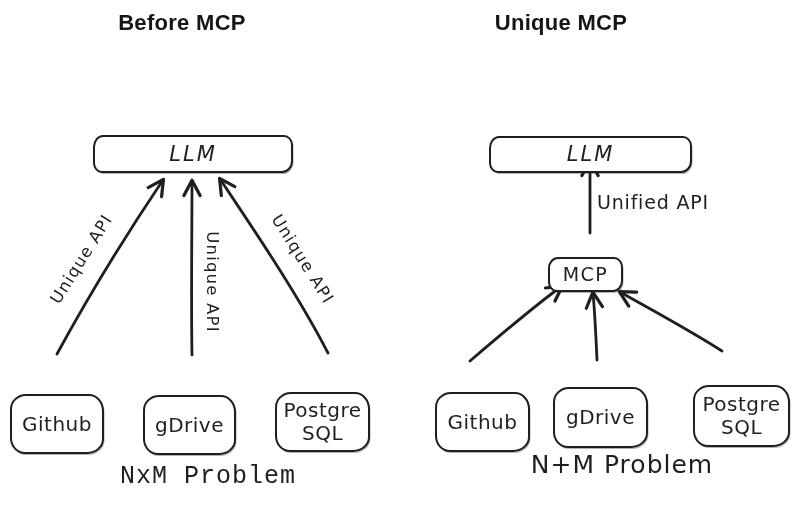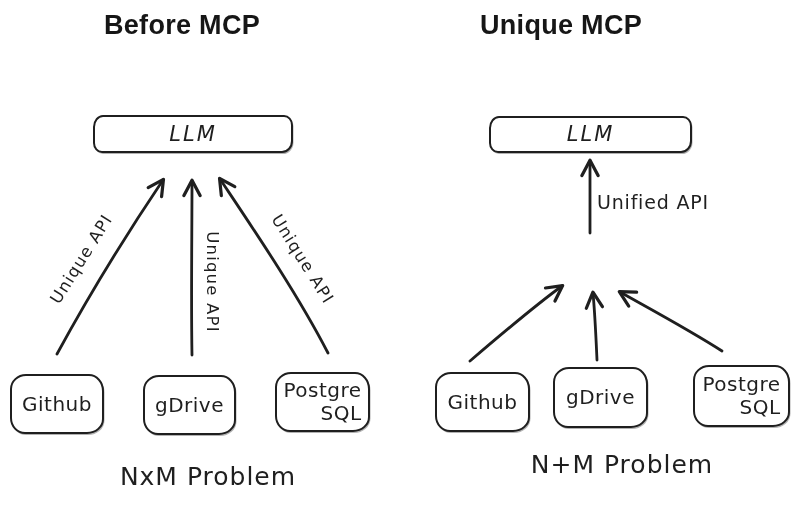--- a/index.html
+++ b/index.html
@@ -29,38 +29,39 @@
     font-family: "DejaVu Sans", sans-serif;
     fill: var(--ink);
     font-size: 16.5px;
     letter-spacing: 1.2px;
   }
   .svg-label.big { font-size: 19px; letter-spacing: 0.8px; }
   .title {
     position: absolute;
     top: 10px;
     font-family: "Liberation Sans", sans-serif;
-    font-size: 27px;
+    font-size: 22px;
     font-weight: 800;
     letter-spacing: 0.3px;
     text-align: center;
     color: #161616;
   }
   .t-before { left: 32px;  width: 300px; }
   .t-after  { left: 411px; width: 300px; }
   .box {
     position: absolute;
     display: flex;
     align-items: center;
     justify-content: center;
     background: var(--bg);
     border: 2.6px solid var(--ink);
     border-radius: 16px 15px 17px 15px / 15px 17px 15px 16px;
-    text-align: right;
+    text-align: center;
     box-shadow: 1px 1.5px 0 -0.5px rgba(31,31,31,0.35);
+    margin-top: 20px;
   }
   .box .box-label {
     font-size: 20px;
     letter-spacing: 0.5px;
     line-height: 1.15;
     white-space: pre-line;
   }
   .llm { border-radius: 10px 9px 11px 9px / 12px 10px 12px 10px; }
   .llm .box-label { font-style: italic; font-size: 21px; letter-spacing: 2px; }
   .llm-before { left: 93px;  top: 115px; width: 200px; height: 38px; }
@@ -75,21 +76,21 @@
   .svc-a-gdrive   { left: 553px; top: 367px; width: 95px; height: 61px; }
   .svc-a-postgres { left: 693px; top: 365px; width: 97px; height: 62px; }
   .caption {
     position: absolute;
     width: 400px;
     text-align: center;
     font-size: 25px;
     letter-spacing: 1px;
     color: var(--ink);
   }
-  .c-before { left: 8px;   top: 462px; }
+  .c-before { left: 8px;   top: 462px; font-family: Liberation Mono, monospace; }
   .c-after  { left: 422px; top: 450px; }
 </style>
 </head>
 <body>
 
 <div class="stage">
 
   <svg class="overlay" viewBox="0 0 800 506">
     <defs>
       <marker id="ah" viewBox="0 0 13 13" refX="10.5" refY="6.5" markerWidth="7.5" markerHeight="7.5" orient="auto">
@@ -126,20 +127,23 @@
   </div>
   <div class="box svc-b-postgres">
     <span class="box-label">Postgre
 SQL</span>
   </div>
   <div class="caption c-before">NxM Problem</div>
 
   <div class="box llm llm-after">
     <span class="box-label">LLM</span>
   </div>
+  <div class="box mcp">
+    <span class="box-label">MCP</span>
+  </div>
   <div class="box svc-a-github">
     <span class="box-label">Github</span>
   </div>
   <div class="box svc-a-gdrive">
     <span class="box-label">gDrive</span>
   </div>
   <div class="box svc-a-postgres">
     <span class="box-label">Postgre
 SQL</span>
   </div>

